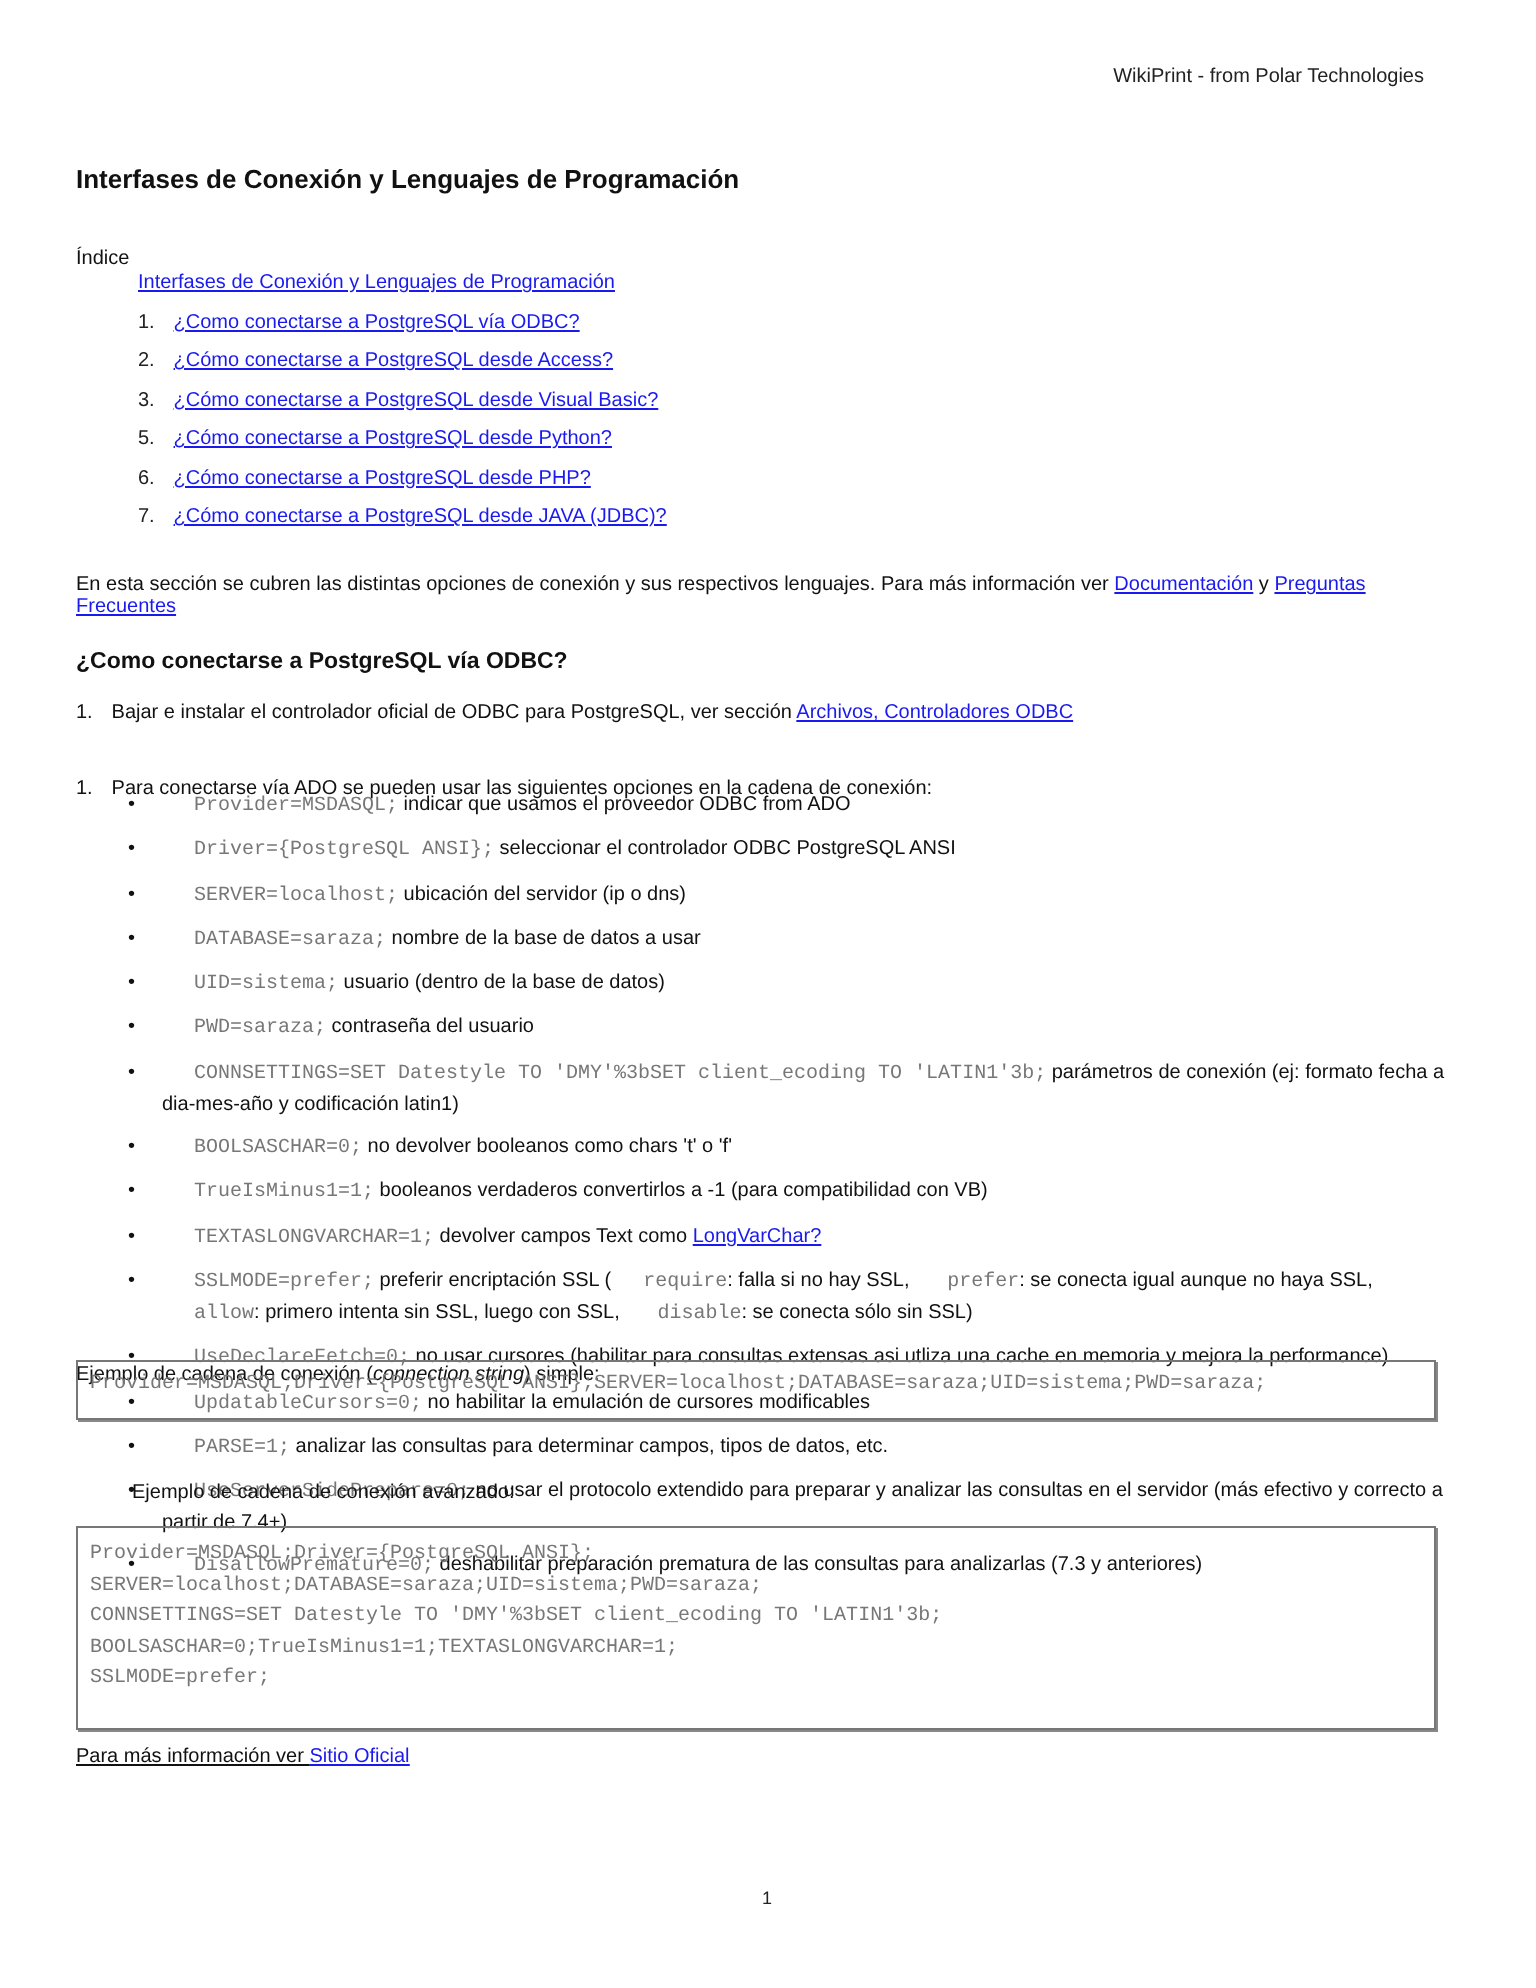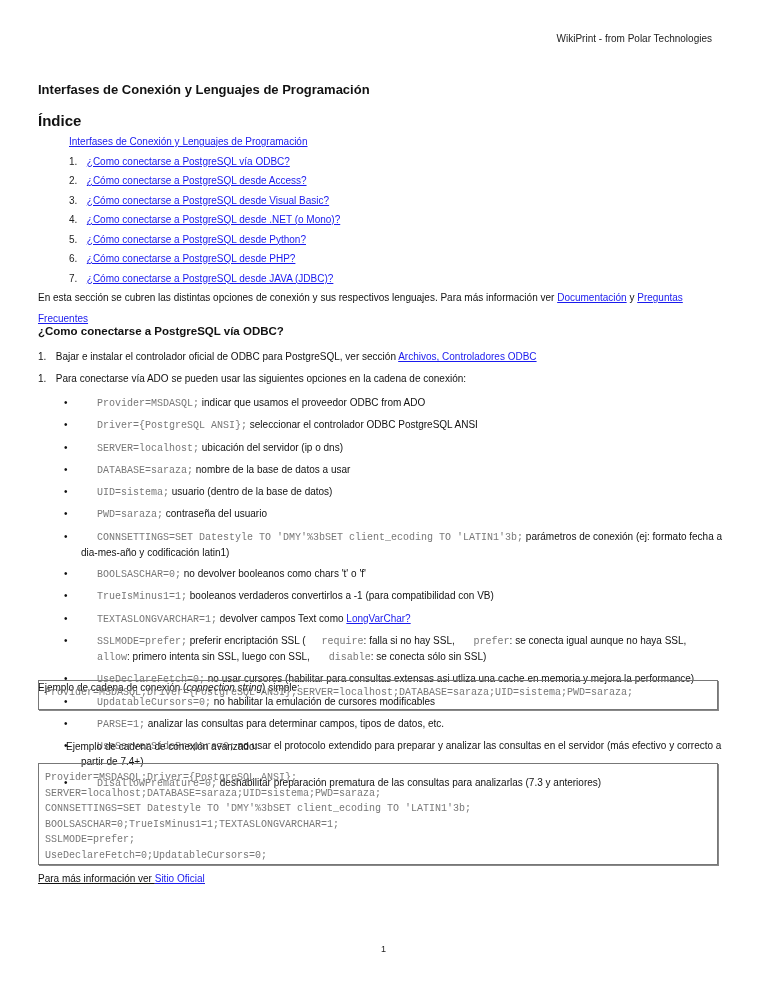--- a/index.html
+++ b/index.html
@@ -3,29 +3,29 @@
   <meta charset="utf-8">
   <style>
     html, body { margin: 0; padding: 0; background: #ffffff; }
     body {
       width: 768px; height: 994px; position: relative; overflow: hidden;
       font-family: "Liberation Sans", sans-serif; color: #111;
     }
     .hdr { position: absolute; left: 381px; top: 33px; font-size: 10px; color: #222; white-space: nowrap; }
     .page { position: absolute; left: 38px; top: 0; width: 700px; }
     .title { position: absolute; top: 82px; left: 0; font-size: 13px; font-weight: bold; }
-    .indice { position: absolute; top: 112px; left: 0; font-size: 15px; font-weight: bold; }
+    .indice { position: absolute; top: 124px; left: 0; font-size: 10px; font-weight: normal; }
     a, .lnk { color: #1a1aee; text-decoration: underline; }
     .toc { position: absolute; top: 135px; left: 31px; font-size: 10px; }
     .toc .row { height: 19.5px; line-height: 14px; white-space: nowrap; }
     .toc .num { display: inline-block; width: 15px; color: #222; }
-    .intro { position: absolute; top: 287px; left: 0; width: 660px; font-size: 10px; line-height: 21px; }
+    .intro { position: absolute; top: 287px; left: 0; width: 660px; font-size: 10px; line-height: 11px; }
     .h2 { position: absolute; top: 325px; left: 0; font-size: 11.5px; font-weight: bold; }
     .ol1 { position: absolute; top: 350px; left: 0; font-size: 10px; line-height: 14px; }
-    .ol2 { position: absolute; top: 372px; left: 0; font-size: 10px; line-height: 14px; }
+    .ol2 { position: absolute; top: 388px; left: 0; font-size: 10px; line-height: 14px; }
     .ol1 .num, .ol2 .num { display: inline-block; width: 15px; }
     .bullets { position: absolute; top: 395px; left: 26px; width: 668px; font-size: 10px; }
     .bullet { position: relative; padding-left: 17px; line-height: 15px; margin-bottom: 6.3px; }
     .bullet .dot { position: absolute; left: 0; top: 0; }
     code, .code { font-family: Liberation Mono, monospace; color: #777; font-size: 10px; padding-left: 16px; }
     .ex1-label { position: absolute; top: 682px; left: 0; font-size: 10px; }
     .ex1-label i { font-style: italic; }
     .box1 {
       position: absolute; top: 680px; left: 0; width: 680px; height: 30px;
       border: 1px solid #777; box-shadow: 1px 1px 0 #888; box-sizing: border-box;
@@ -49,21 +49,20 @@
 
 <div class="page">
   <div class="title">Interfases de Conexión y Lenguajes de Programación</div>
   <div class="indice">Índice</div>
 
   <div class="toc">
     <div class="row"><a class="lnk">Interfases de Conexión y Lenguajes de Programación</a></div>
     <div class="row"><span class="num">1.</span> <a class="lnk">¿Como conectarse a PostgreSQL vía ODBC?</a></div>
     <div class="row"><span class="num">2.</span> <a class="lnk">¿Cómo conectarse a PostgreSQL desde Access?</a></div>
     <div class="row"><span class="num">3.</span> <a class="lnk">¿Cómo conectarse a PostgreSQL desde Visual Basic?</a></div>
-    <div class="row"><span class="num">4.</span> <a class="lnk">¿Como conectarse a PostgreSQL desde .NET (o Mono)?</a></div>
     <div class="row"><span class="num">5.</span> <a class="lnk">¿Cómo conectarse a PostgreSQL desde Python?</a></div>
     <div class="row"><span class="num">6.</span> <a class="lnk">¿Cómo conectarse a PostgreSQL desde PHP?</a></div>
     <div class="row"><span class="num">7.</span> <a class="lnk">¿Cómo conectarse a PostgreSQL desde JAVA (JDBC)?</a></div>
   </div>
 
   <div class="intro">
     <span>En esta sección se cubren las distintas opciones de conexión y sus respectivos lenguajes. Para más información ver </span><a class="lnk">Documentación</a><span> y </span><a class="lnk">Preguntas Frecuentes</a>
   </div>
 
   <div class="h2">¿Como conectarse a PostgreSQL vía ODBC?</div>
@@ -99,21 +98,20 @@
   </div>
   <div class="box1">Provider=MSDASQL;Driver={PostgreSQL ANSI};SERVER=localhost;DATABASE=saraza;UID=sistema;PWD=saraza;</div>
 
   <div class="ex2-label">Ejemplo de cadena de conexión avanzado:</div>
   <div class="box2">
     <div class="ln">Provider=MSDASQL;Driver={PostgreSQL ANSI};</div>
     <div class="ln">SERVER=localhost;DATABASE=saraza;UID=sistema;PWD=saraza;</div>
     <div class="ln">CONNSETTINGS=SET Datestyle TO 'DMY'%3bSET client_ecoding TO 'LATIN1'3b;</div>
     <div class="ln">BOOLSASCHAR=0;TrueIsMinus1=1;TEXTASLONGVARCHAR=1;</div>
     <div class="ln">SSLMODE=prefer;</div>
-    <div class="ln">UseDeclareFetch=0;UpdatableCursors=0;</div>
   </div>
 
   <div class="more">
     <span>Para más información ver </span><a class="lnk"> Sitio Oficial</a>
   </div>
 </div>
 
 <div class="pagenum">1</div>
 
 </body></html>

